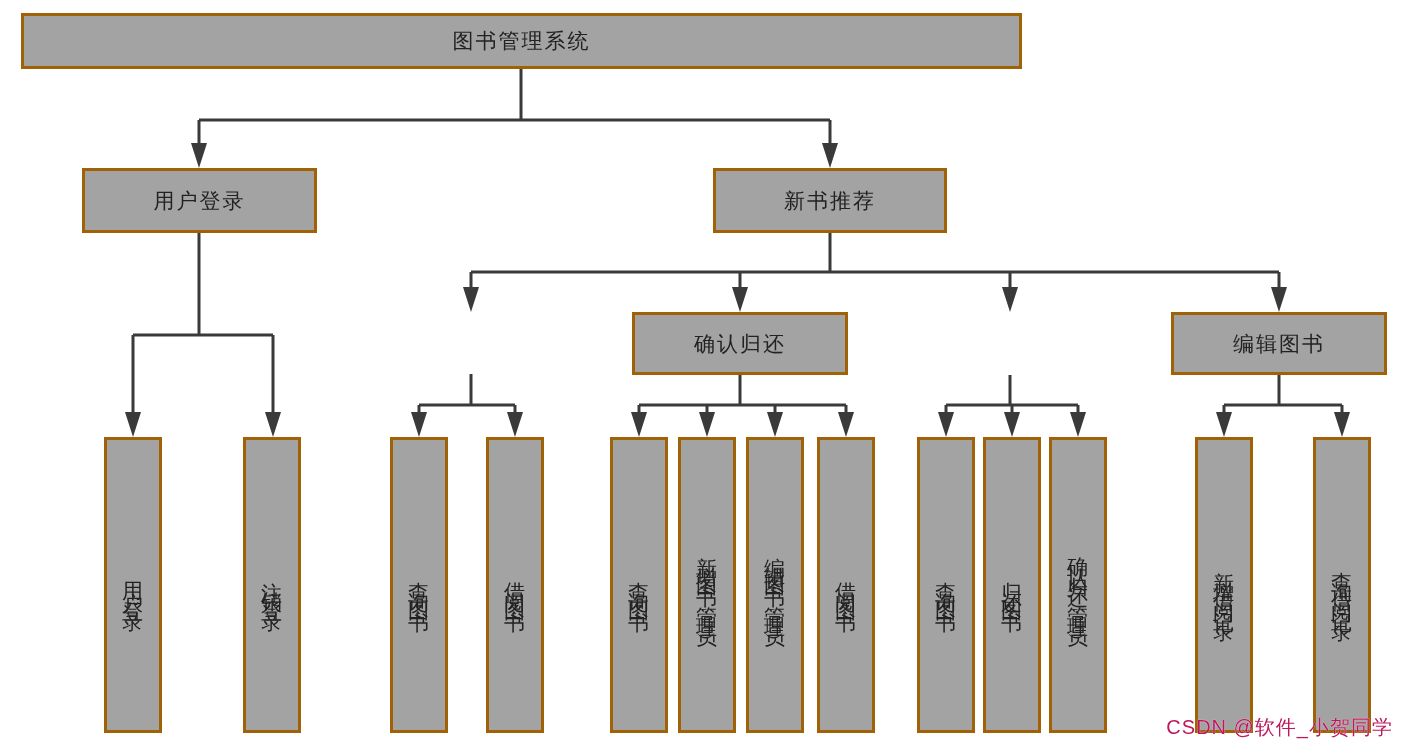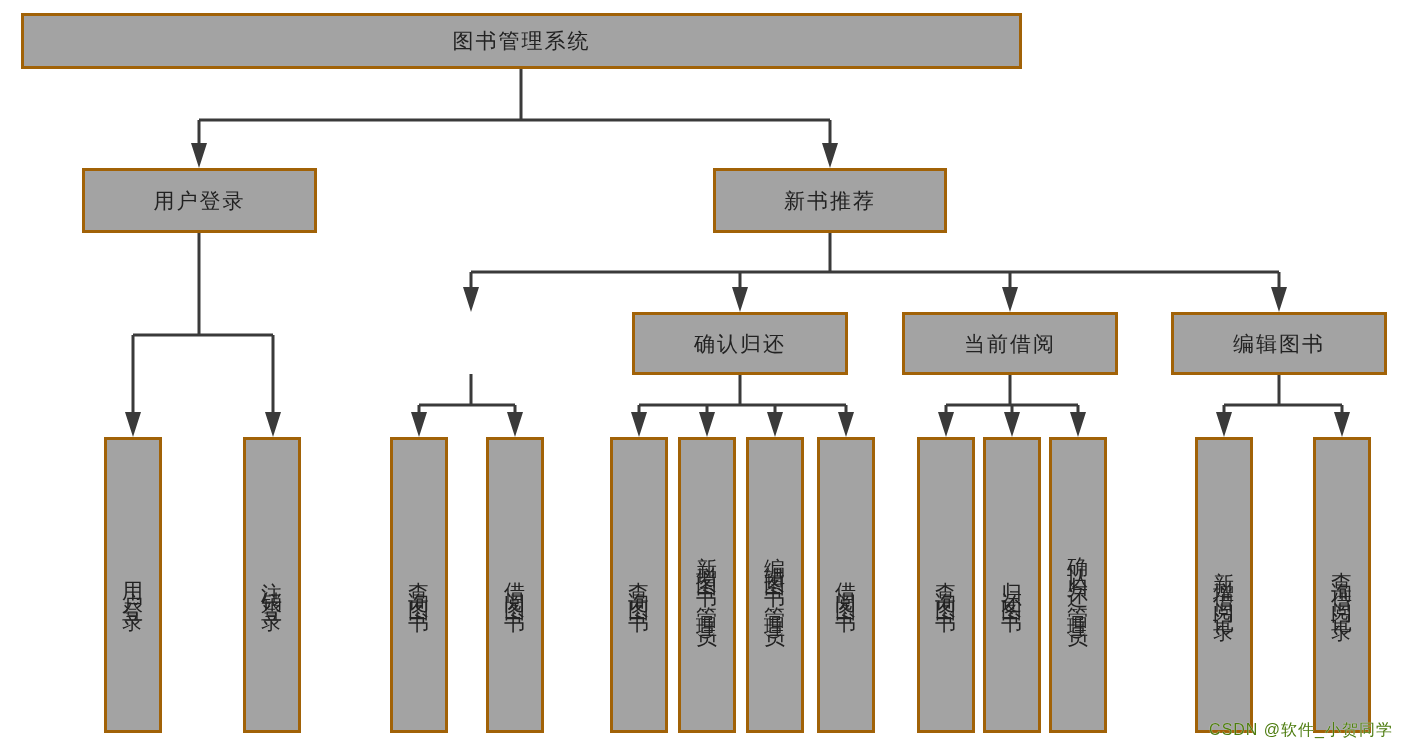--- a/index.html
+++ b/index.html
@@ -69,22 +69,22 @@
   .n-bb3 { left: 817px; }
   .n-cb0 { left: 917px; }
   .n-cb1 { left: 983px; }
   .n-cb2 { left: 1049px; }
   .n-br0 { left: 1195px; }
   .n-br1 { left: 1313px; }
   .watermark {
     position: absolute;
     right: 12px;
     bottom: 6px;
-    font-size: 16px;
-    color: #4d7c0f;
+    font-size: 20px;
+    color: #be185d;
     letter-spacing: 1px;
     text-shadow: 0 0 1px #ffffff;
   }
 </style>
 </head>
 <body>
 
 <div class="canvas">
 
   <svg class="connectors" viewBox="0 0 1405 747" xmlns="http://www.w3.org/2000/svg">
@@ -113,23 +113,20 @@
 
   <div class="node h-node n-ulogin">
     <span>用户登录</span>
   </div>
   <div class="node h-node n-bmgmt">
     <span>新书推荐</span>
   </div>
 
   <div class="node h-node l3 n-borrow">
     <span>确认归还</span>
-  </div>
-  <div class="node h-node l3 n-current">
-    <span>当前借阅</span>
   </div>
   <div class="node h-node l3 n-records">
     <span>编辑图书</span>
   </div>
 
   <div class="node v-node leaf n-ul0">
     <span class="v-label">用户登录</span>
   </div>
   <div class="node v-node leaf n-ul1">
     <span class="v-label">注销登录</span>

